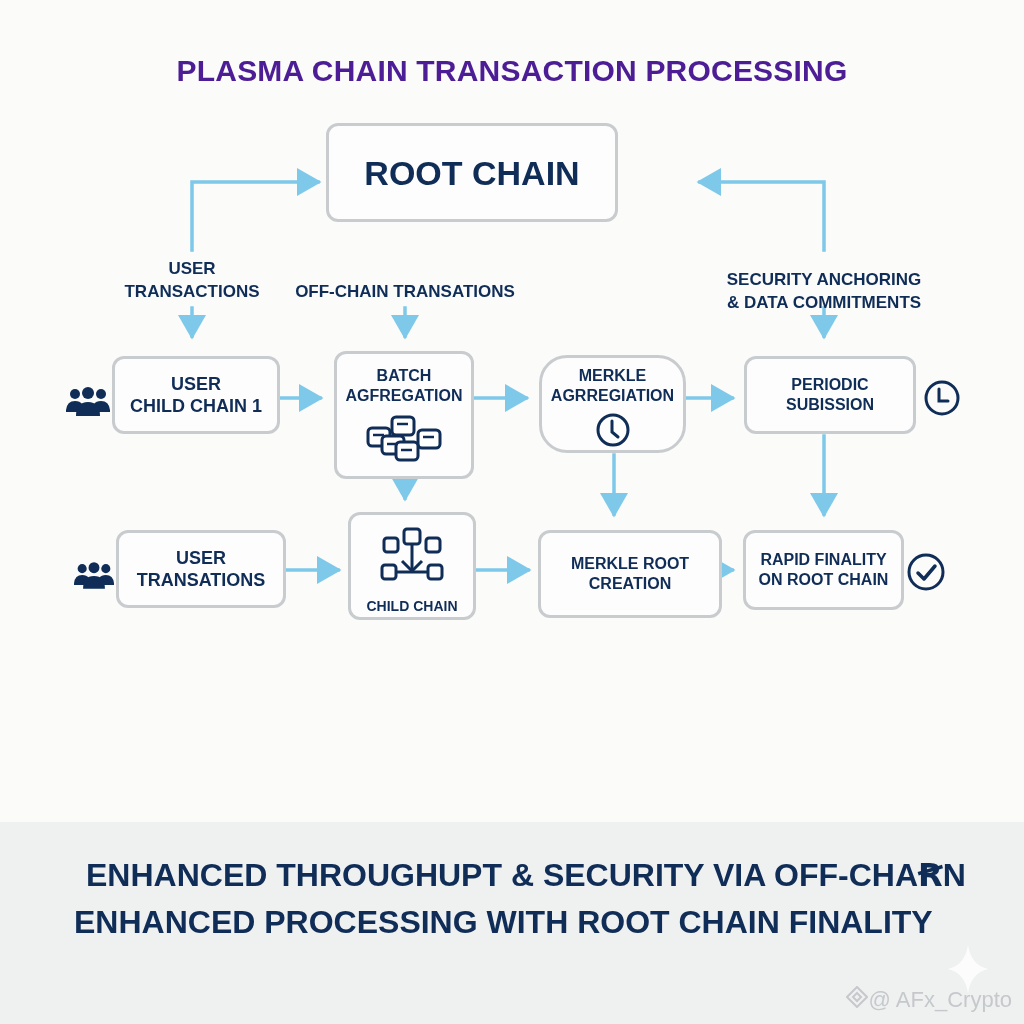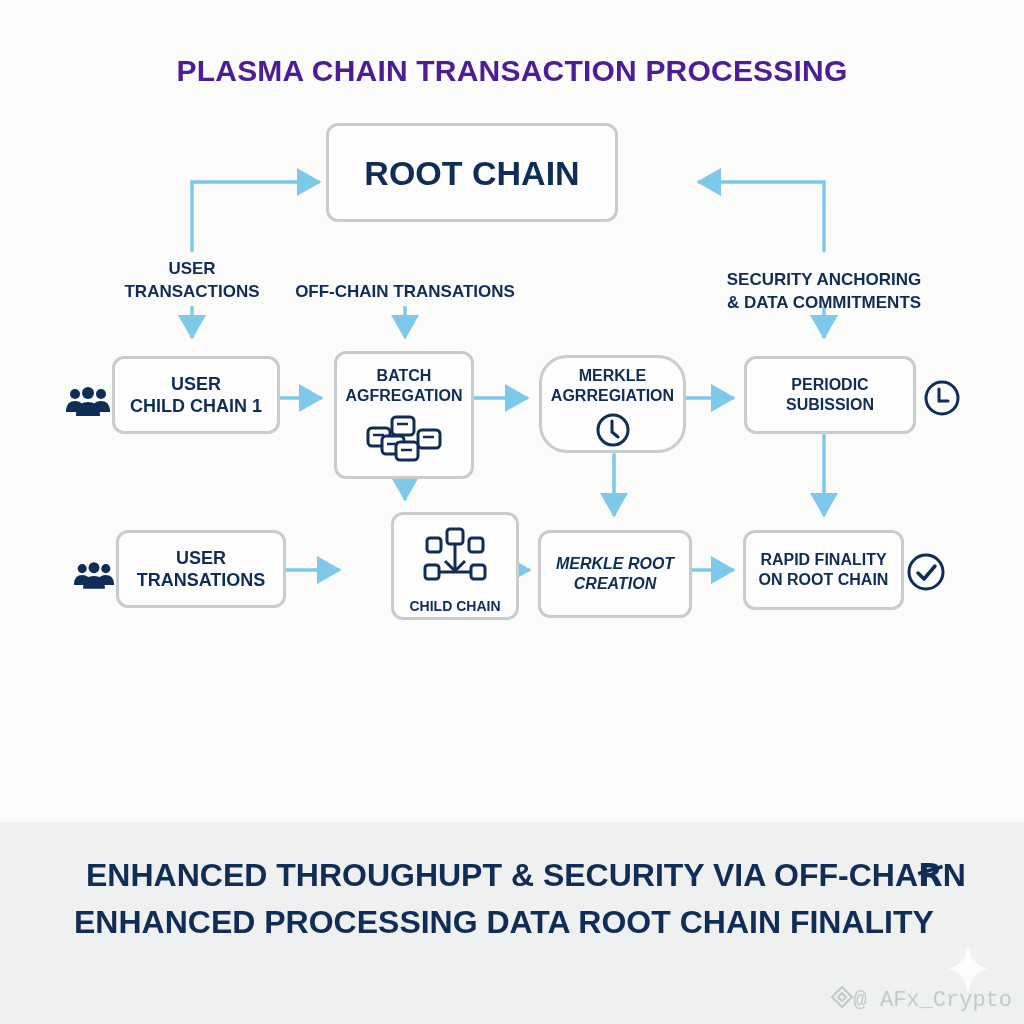--- a/index.html
+++ b/index.html
@@ -31,21 +31,21 @@
     .side-icon { position: absolute; }
     .footer {
       position: absolute; left: 0; top: 822px; width: 1024px; height: 202px;
       background: #eff1f1;
     }
     .footer-line {
       position: absolute; font-weight: bold; font-size: 33px; color: #0f2d57; white-space: nowrap;
     }
     .watermark {
       position: absolute; right: 12px; top: 986px; font-size: 22px; color: #c6c9cc;
-      display: flex; align-items: center; gap: 1px; font-family: Liberation Mono, monospace;
+      display: flex; align-items: center; gap: 1px;
     }
     .sparkle { position: absolute; left: 948px; top: 945px; }
   </style>
 </head>
 <body>
 
 <div class="title">PLASMA CHAIN TRANSACTION PROCESSING</div>
 
 <svg class="arrows" width="1024" height="820">
   <defs>
@@ -158,58 +158,58 @@
       <path d="M44,24 Q43,15 35,15 Q30,15 28,18 L32,26 L44,26 Z"></path>
       <path d="M10,30 Q10,16 22,16 Q34,16 34,30 Z"></path>
     </g>
   </svg>
 </div>
 <div class="box" style="left:116px; top:530px; width:170px; height:78px;">
   <span class="lbl">USER
 TRANSATIONS</span>
 </div>
 
-<div class="box" style="left:348px; top:512px; width:128px; height:108px; justify-content:flex-start; padding-top:10px;margin-left:43px;">
+<div class="box" style="left:348px; top:512px; width:128px; height:108px; justify-content:flex-start; padding-top:10px;">
   <span>
     <svg width="64" height="60" viewBox="0 0 64 60">
       <g fill="none" stroke="#0f2d57" stroke-width="3">
         <rect x="4" y="13" width="14" height="14" rx="3"></rect>
         <rect x="24" y="4" width="16" height="15" rx="3"></rect>
         <rect x="46" y="13" width="14" height="14" rx="3"></rect>
         <rect x="2" y="40" width="14" height="14" rx="3"></rect>
         <rect x="48" y="40" width="14" height="14" rx="3"></rect>
         <line x1="32" y1="19" x2="32" y2="47"></line>
         <line x1="22" y1="36" x2="32" y2="46"></line>
         <line x1="42" y1="36" x2="32" y2="46"></line>
         <line x1="16" y1="47" x2="48" y2="47"></line>
       </g>
     </svg>
   </span>
   <span class="lbl" style="font-size:14px; margin-top:6px;">CHILD CHAIN</span>
 </div>
 
-<div class="box small" style="left:538px; top:530px; width:154px; height:88px;font-style:italic;">
+<div class="box small" style="left:538px; top:530px; width:184px; height:88px;">
   <span class="lbl">MERKLE ROOT
 CREATION</span>
 </div>
 
 <div class="box small" style="left:743px; top:530px; width:161px; height:80px;">
   <span class="lbl">RAPID FINALITY
 ON ROOT CHAIN</span>
 </div>
 <div class="side-icon" style="left:906px; top:552px;">
   <svg width="40" height="40" viewBox="0 0 40 40">
     <circle cx="20" cy="20" r="17" fill="none" stroke="#0f2d57" stroke-width="3"></circle>
     <path d="M12,21 L18,27 L29,14" fill="none" stroke="#0f2d57" stroke-width="3.5" stroke-linecap="round" stroke-linejoin="round"></path>
   </svg>
 </div>
 
 <div class="footer"></div>
 <div class="footer-line" style="left:86px; top:856px; font-size:32px;">ENHANCED THROUGHUPT &amp; SECURITY VIA OFF-CHAꞦN</div>
-<div class="footer-line" style="left:74px; top:904px; font-size:32px;">ENHANCED PROCESSING DATA ROOT CHAIN FINALITY</div>
+<div class="footer-line" style="left:74px; top:904px; font-size:32px;">ENHANCED PROCESSING WITH ROOT CHAIN FINALITY</div>
 
 <div class="sparkle">
   <svg width="40" height="48" viewBox="0 0 40 48">
     <path d="M20,0 Q23,20 40,24 Q23,28 20,48 Q17,28 0,24 Q17,20 20,0 Z" fill="#ffffff" opacity="0.8"></path>
   </svg>
 </div>
 <div class="watermark">
   <span>
     <svg width="22" height="22" viewBox="0 0 22 22">
       <g fill="none" stroke="#c6c9cc" stroke-width="2">

